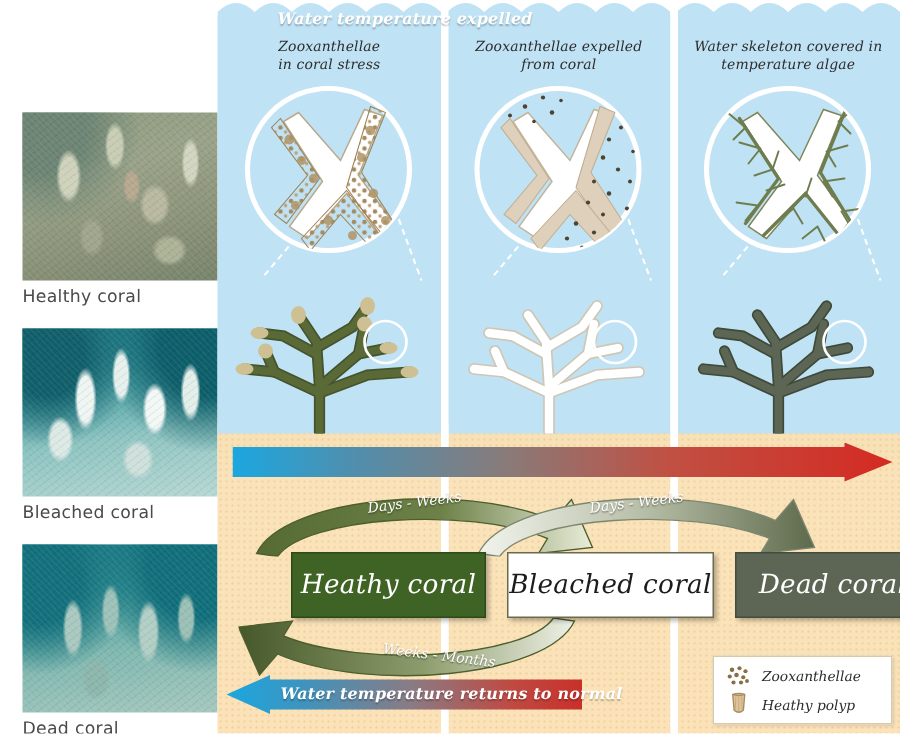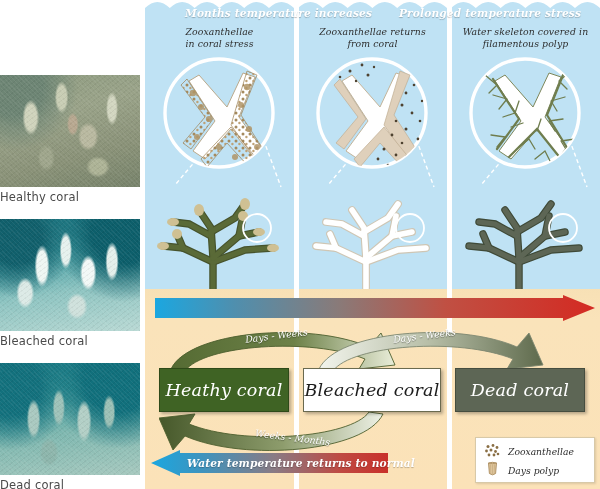--- a/index.html
+++ b/index.html
@@ -1,20 +1,20 @@
 <!DOCTYPE html>
 <html><head>
 <meta charset="utf-8">
 <style>
   html,body{margin:0;padding:0;background:#ffffff;}
   body{width:600px;height:489px;position:relative;overflow:hidden;
        font-family:"DejaVu Sans","Liberation Sans",sans-serif;}
 
   
-  #photo-column{position:absolute;left:0;top:0;width:157px;height:489px;background:#ffffff;border-radius:14px;}
+  #photo-column{position:absolute;left:15px;top:0;width:157px;height:489px;background:#ffffff;border-radius:14px;}
   .photo-block{position:absolute;left:0;width:140px;}
   .photo{position:relative;width:140px;height:112px;overflow:hidden;}
   .photo-caption{font-size:11.5px;color:#4a4a4a;padding-top:3px;letter-spacing:.2px;
                  font-family:"DejaVu Sans","Liberation Sans",sans-serif;}
 
   
   .ph-healthy{
     background:
       radial-gradient(ellipse 14px 30px at 22% 38%, #cfd3bc 0 42%, rgba(0,0,0,0) 60%),
       radial-gradient(ellipse 11px 26px at 44% 20%, #c8cdb4 0 44%, rgba(0,0,0,0) 62%),
@@ -81,21 +81,21 @@
   .temp-label{position:absolute;top:0;height:26px;display:flex;align-items:center;
      color:#ffffff;font-size:10.6px;font-style:italic;font-weight:bold;letter-spacing:.15px;
      font-family:"DejaVu Serif","Liberation Serif",serif;white-space:nowrap;
      text-shadow:0 1px 1px rgba(0,0,0,.25);}
 
   
   .state-box{position:absolute;top:368px;height:42px;border:1px solid #8a8a6a;
      box-shadow:2px 2px 3px rgba(0,0,0,.28);
      display:flex;align-items:center;justify-content:center;
      font-size:17.5px;font-style:italic;letter-spacing:.2px;
-     font-family:"DejaVu Serif","Liberation Serif",serif;}
+     font-family:"DejaVu Serif","Liberation Serif",serif;margin-left:35px;}
   #box-healthy{left:14px;width:128px;background:#3f6324;color:#ffffff;border-color:#2e4a19;}
   #box-bleached{left:158px;width:136px;background:#ffffff;color:#1c1c1c;border-color:#6a6a4f;}
   #box-dead{left:310px;width:128px;background:#5d6655;color:#ffffff;border-color:#454d3f;}
 
   .curve-label{position:absolute;color:#ffffff;font-size:9.4px;font-style:italic;
      font-family:"DejaVu Serif","Liberation Serif",serif;white-space:nowrap;
      text-shadow:0 1px 1px rgba(0,0,0,.4);pointer-events:none;}
 
   
   #legend{position:absolute;left:330px;top:437px;width:118px;height:44px;
@@ -226,21 +226,21 @@
       </svg>
     </div>
 
     <div class="col" style="left:153px">
       <div class="col-water"></div>
       <svg class="scallop" viewBox="0 0 149 14" preserveAspectRatio="none">
         <path d="M0,14 L0,8 Q12.4,-4 24.8,8 Q37.2,-4 49.6,8 Q62,-4 74.4,8
                  Q86.8,-4 99.2,8 Q111.6,-4 124,8 Q136.4,-4 149,8 L149,14 Z" fill="#bfe2f4"></path>
       </svg>
       <div class="col-title">
-        <span>Zooxanthellae returns</span><br>
+        <span>Zooxanthellae expelled</span><br>
         <span>from coral</span>
       </div>
 
       <svg class="inset" style="left:12px;top:55px" width="130" height="135" viewBox="0 0 130 135">
         <defs>
             <clipPath id="cl2">
               <circle cx="62" cy="58" r="54"></circle>
             </clipPath>
           </defs>
         <line x1="40" y1="104" x2="18" y2="130" stroke="#ffffff" stroke-width="1.4" stroke-dasharray="4 3"></line>
@@ -309,21 +309,21 @@
     </div>
 
     <div class="col" style="left:306px">
       <div class="col-water"></div>
       <svg class="scallop" viewBox="0 0 149 14" preserveAspectRatio="none">
         <path d="M0,14 L0,8 Q12.4,-4 24.8,8 Q37.2,-4 49.6,8 Q62,-4 74.4,8
                  Q86.8,-4 99.2,8 Q111.6,-4 124,8 Q136.4,-4 149,8 L149,14 Z" fill="#bfe2f4"></path>
       </svg>
       <div class="col-title">
         <span>Water skeleton covered in</span><br>
-        <span>filamentous polyp</span>
+        <span>temperature algae</span>
       </div>
 
       <svg class="inset" style="left:12px;top:55px" width="130" height="135" viewBox="0 0 130 135">
         <defs>
             <clipPath id="cl3">
               <circle cx="62" cy="58" r="54"></circle>
             </clipPath>
           </defs>
         <line x1="40" y1="104" x2="18" y2="130" stroke="#ffffff" stroke-width="1.4" stroke-dasharray="4 3"></line>
         <line x1="104" y1="78" x2="124" y2="132" stroke="#ffffff" stroke-width="1.4" stroke-dasharray="4 3"></line>
@@ -385,22 +385,21 @@
       <linearGradient id="gFwd" x1="0" y1="0" x2="1" y2="0">
         <stop offset="0" stop-color="#1ba7e0"></stop>
         <stop offset="0.18" stop-color="#4f8fae"></stop>
         <stop offset="0.42" stop-color="#8a7a78"></stop>
         <stop offset="0.66" stop-color="#c05043"></stop>
         <stop offset="1" stop-color="#d42a22"></stop>
       </linearGradient>
     </defs>
     <path d="M0,3 L408,3 L408,0 L440,13 L408,26 L408,23 L0,23 Z" fill="url(#gFwd)"></path>
   </svg>
-  <div class="temp-label" style="left:40px">Months temperature increases</div>
-  <div class="temp-label" style="left:254px">Prolonged temperature stress</div>
+  <div class="temp-label" style="left:40px">Water temperature expelled</div>
 
   <svg id="temp-arrow-back" viewBox="0 0 237 26" preserveAspectRatio="none">
     <defs>
       <linearGradient id="gBack" x1="0" y1="0" x2="1" y2="0">
         <stop offset="0" stop-color="#1ba7e0"></stop>
         <stop offset="0.22" stop-color="#3f93bd"></stop>
         <stop offset="0.52" stop-color="#8a7b84"></stop>
         <stop offset="0.80" stop-color="#bf4a42"></stop>
         <stop offset="1" stop-color="#c9302a"></stop>
       </linearGradient>
@@ -475,17 +474,17 @@
     <div class="legend-row" style="top:22px">
       <svg width="17" height="18" viewBox="0 0 17 18">
         <path d="M4.5 2 Q8.5 0.6 12.5 2 L11.6 12.5 Q8.5 15.2 5.4 12.5 Z" fill="#ddc49a" stroke="#a98b5d" stroke-width="0.9"></path>
         <path d="M4.5 2 Q8.5 3.4 12.5 2" fill="none" stroke="#a98b5d" stroke-width="0.8"></path>
         <g stroke="#c4a87c" stroke-width="0.6">
           <line x1="6.6" y1="3.3" x2="6.1" y2="12.8"></line>
           <line x1="8.5" y1="3.6" x2="8.5" y2="13.5"></line>
           <line x1="10.4" y1="3.3" x2="10.9" y2="12.8"></line>
         </g>
       </svg>
-      <span class="legend-text">Days polyp</span>
+      <span class="legend-text">Heathy polyp</span>
     </div>
   </div>
 
 </div>
 
 </body></html>

